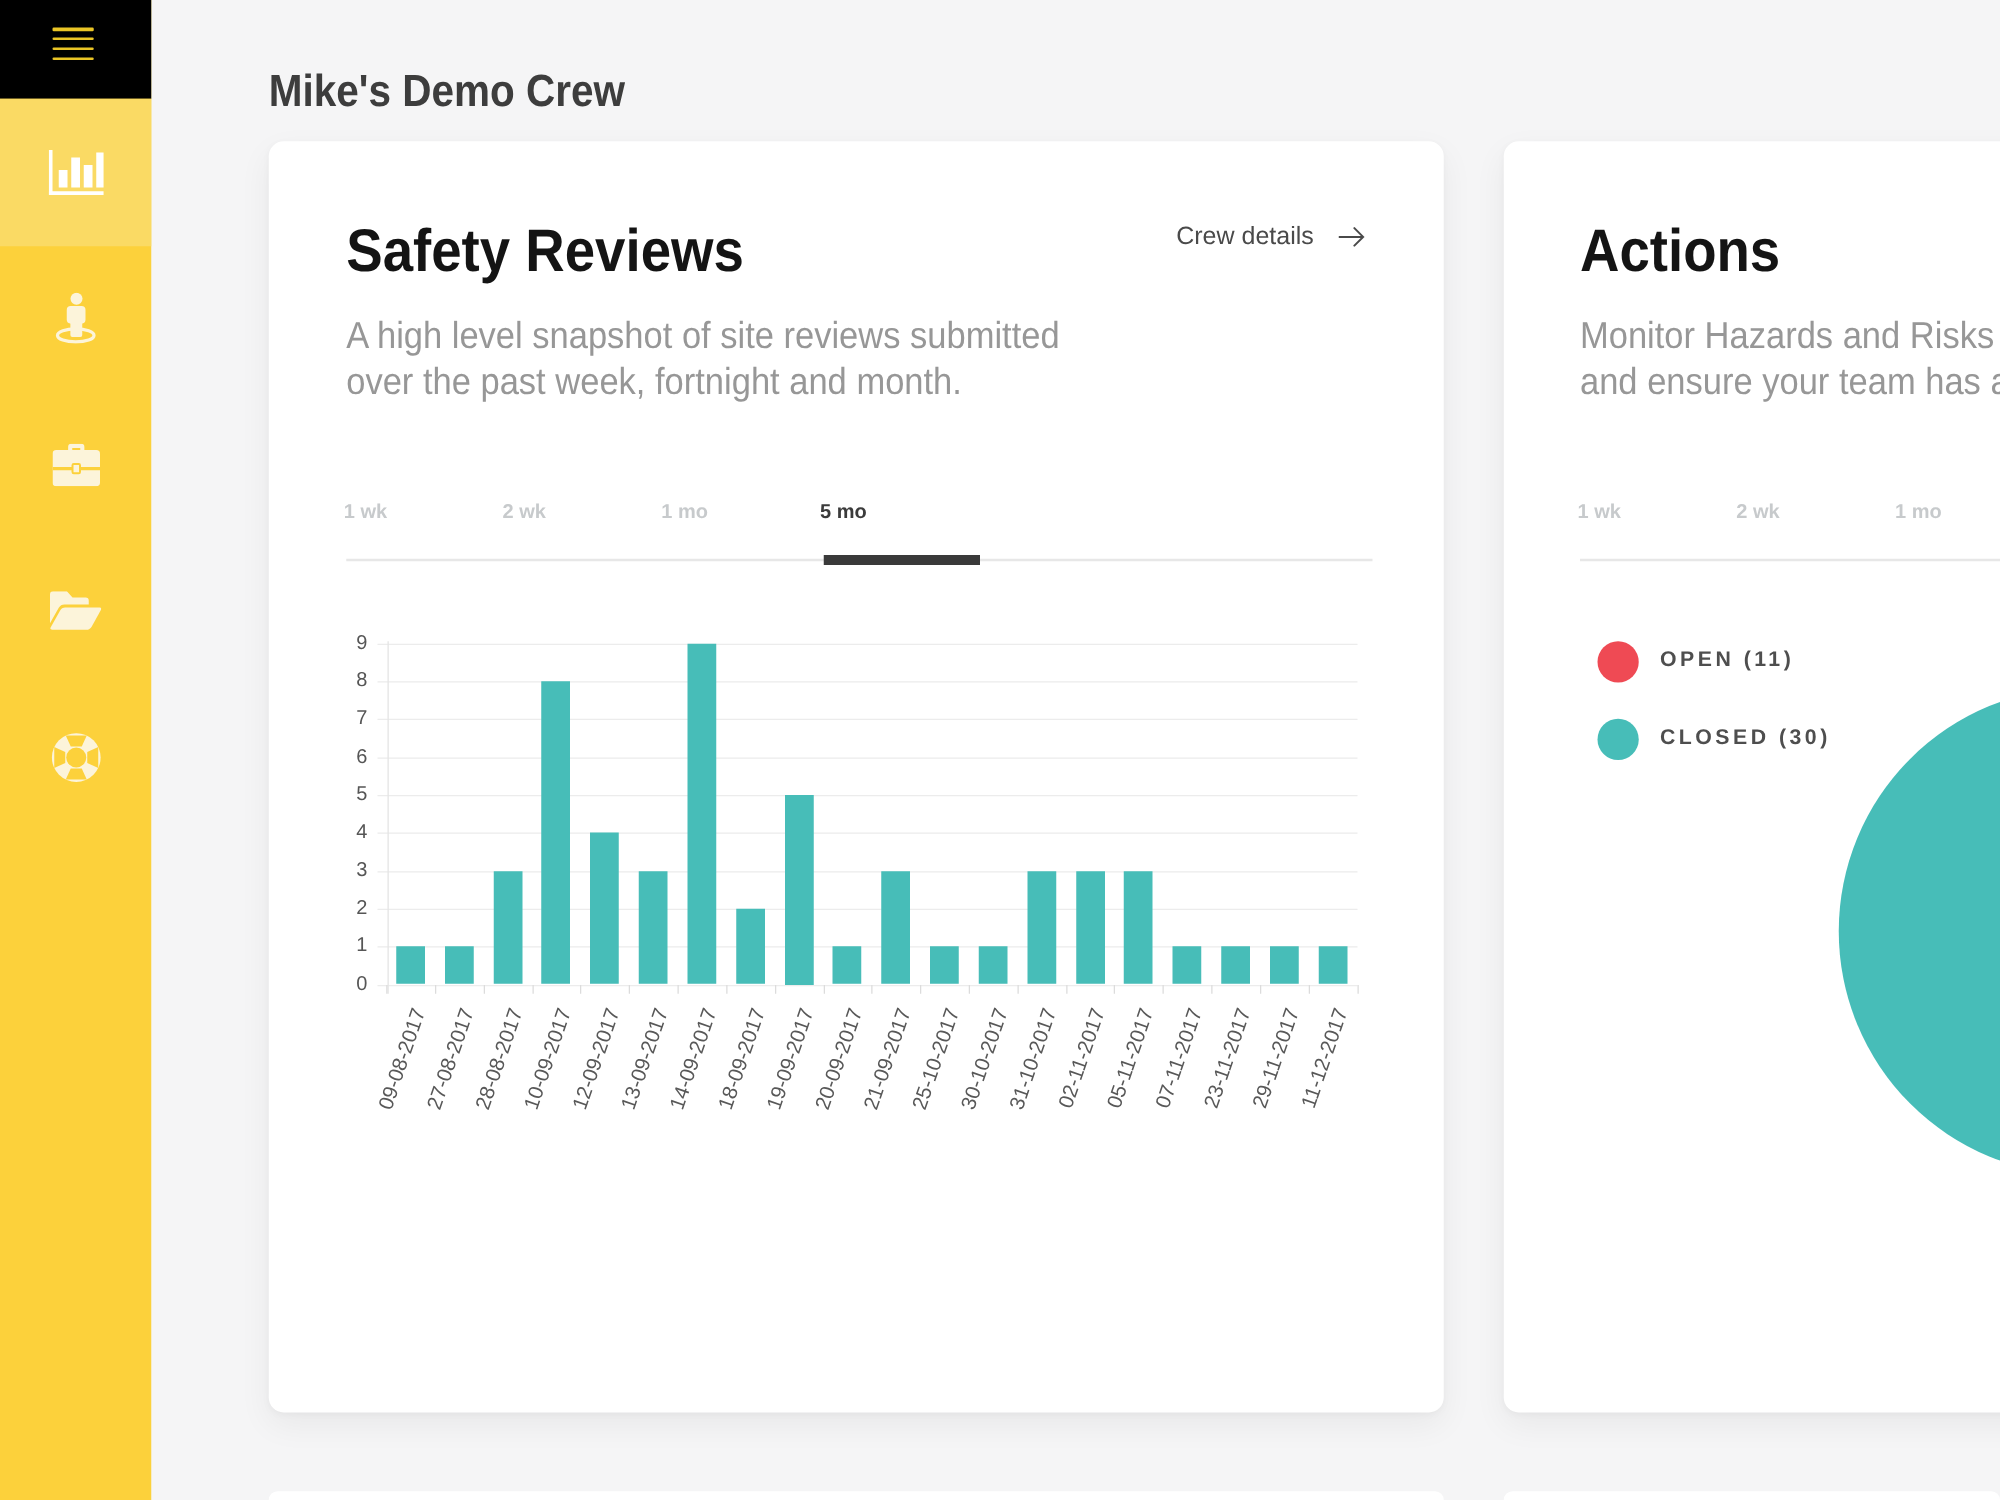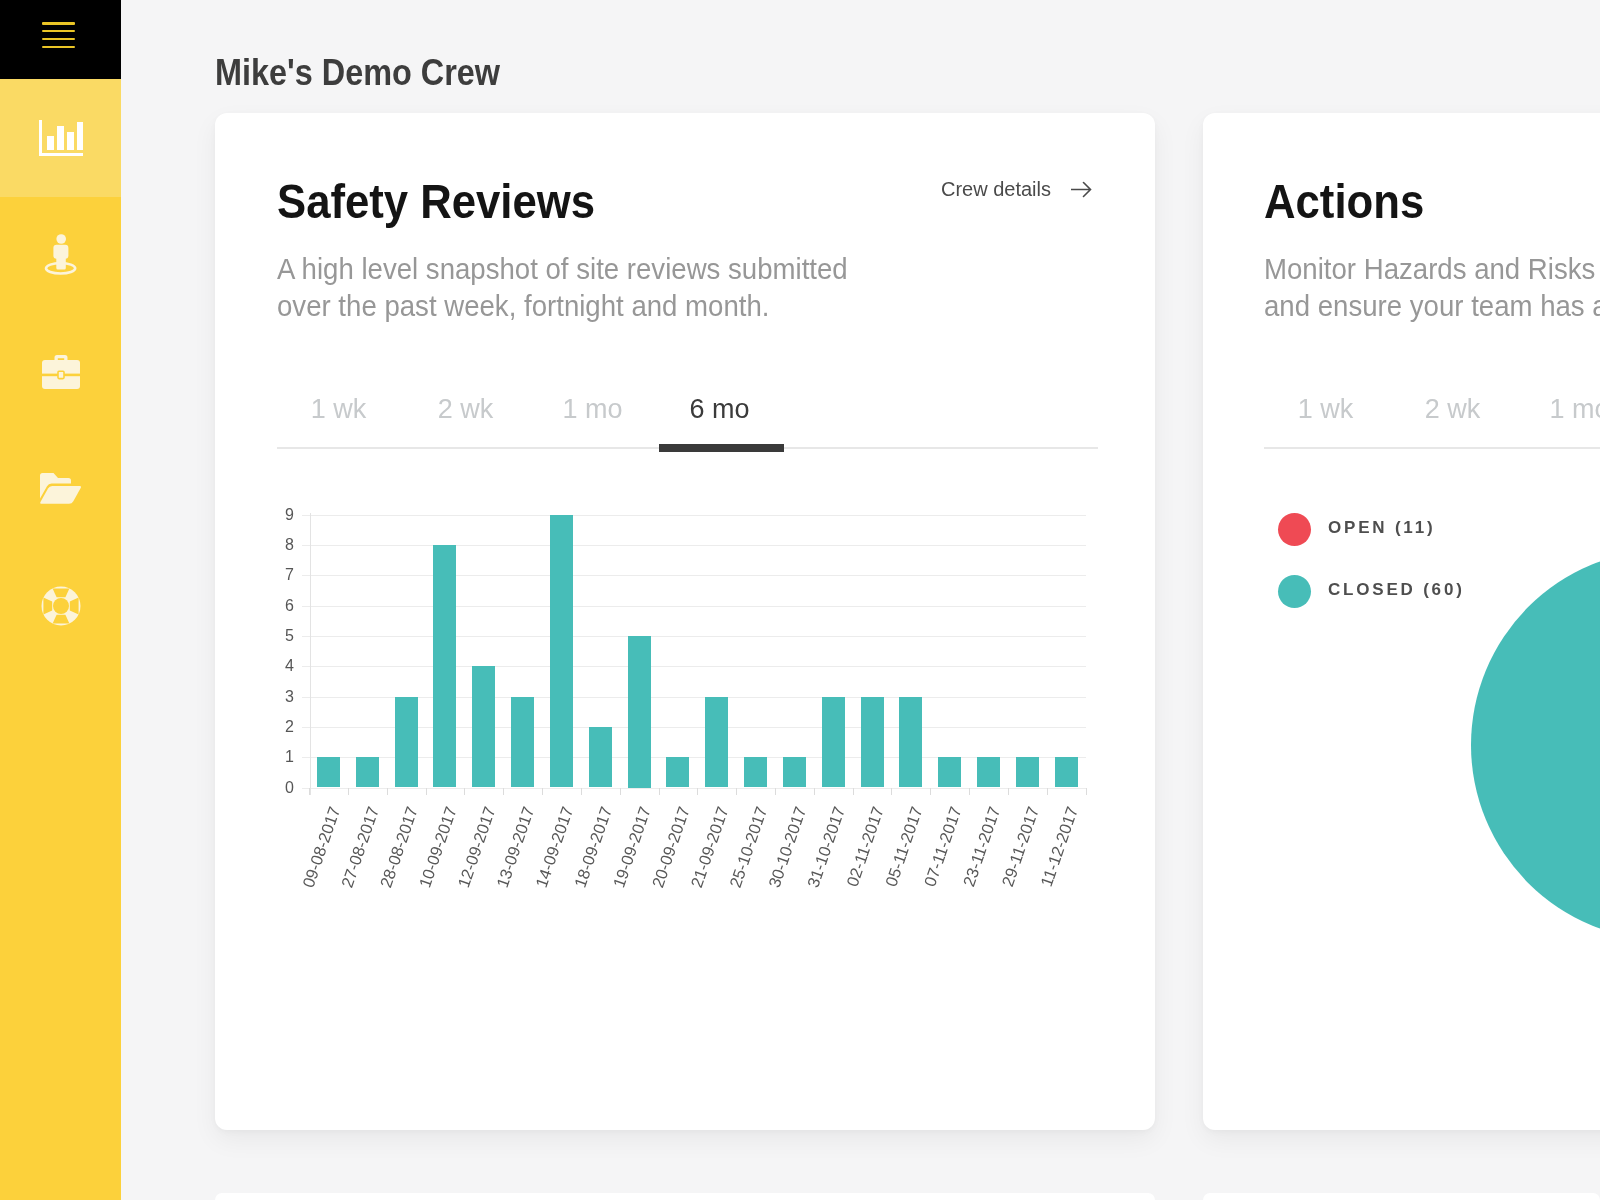--- a/index.html
+++ b/index.html
@@ -20,21 +20,21 @@
   .card { position:absolute; top:113px; height:1017px; background:#fff; border-radius:12px;
           box-shadow:0 2px 6px rgba(0,0,0,0.03), 0 10px 26px rgba(0,0,0,0.055); }
   .card1 { left:215px; width:940px; }
   .card2 { left:1203px; width:940px; }
 
   .h2 { position:absolute; font-size:48px; line-height:48px; font-weight:bold; color:#141414; transform:scaleX(0.91); transform-origin:0 0; }
   .sub { position:absolute; font-size:30px; color:#979797; line-height:37px; transform:scaleX(0.92); transform-origin:0 0; }
   .more { position:absolute; font-size:20px; line-height:20px; color:#4a4a4a; }
 
   .tabs { position:absolute; top:286px; left:60px; display:flex; }
-  .tab { width:127px; text-align:center; font-size:27px; line-height:21px; font-weight:normal; color:#c7cacc; }
+  .tab { width:127px; font-size:16px; line-height:21px; font-weight:bold; color:#c7cacc; }
   .tab.on { color:#3b3b3b; }
   .track { position:absolute; top:334px; left:62px; right:0; height:2px; background:#e7e7e7; }
   .card1 .track { width:821px; right:auto; }
   .seg { position:absolute; top:331px; left:444px; width:125px; height:8px; background:#3a3a3a; }
 
   
   .grid { position:absolute; left:87px; width:784px; height:1px; background:#ececec; }
   .yax  { position:absolute; left:94.5px; top:400px; width:1px; height:282px; background:#e3e3e3; }
   .ylab { position:absolute; width:40px; text-align:right; font-size:16px; color:#565656; }
   .bar  { position:absolute; width:23px; background:#47bdb8; }
@@ -118,21 +118,21 @@
   <div class="more" style="right:104px; top:66px;">Crew details</div>
   <svg style="position:absolute; right:63px; top:68px;" width="21" height="17" viewBox="0 0 21 17">
     <path d="M0 8.5 L19.5 8.5 M12.5 1.5 L19.5 8.5 L12.5 15.5" stroke="#4a4a4a" stroke-width="1.6" fill="none" stroke-linecap="round"></path>
   </svg>
   <div class="sub" style="left:62px; top:137px;">A high level snapshot of site reviews submitted<br>over the past week, fortnight and month.</div>
 
   <div class="tabs">
     <div class="tab">1 wk</div>
       <div class="tab">2 wk</div>
       <div class="tab">1 mo</div>
-      <div class="tab on">6 mo</div>
+      <div class="tab on">5 mo</div>
   </div>
   <div class="track"></div>
   <div class="seg"></div>
 
   <div class="chart">
       <div class="grid" style="top:674.5px"></div>
       <div class="ylab" style="left:39px; top:665.5px">0</div>
       <div class="grid" style="top:644.2px"></div>
       <div class="ylab" style="left:39px; top:635.2px">1</div>
       <div class="grid" style="top:613.9px"></div>
@@ -224,19 +224,19 @@
   <div class="tabs" style="left:59px;">
     <div class="tab">1 wk</div>
       <div class="tab">2 wk</div>
       <div class="tab">1 mo</div>
   </div>
   <div class="track" style="left:61px;"></div>
 
   <div class="dot" style="left:75px; top:400px; background:#ef4a54;"></div>
   <div class="leg" style="left:125px; top:406px;">OPEN (11)</div>
   <div class="dot" style="left:75px; top:462px; background:#47bdb8;"></div>
-  <div class="leg" style="left:125px; top:468px;">CLOSED (60)</div>
+  <div class="leg" style="left:125px; top:468px;">CLOSED (30)</div>
 
   <div class="bigcircle"></div>
 </div>
 
 <div class="bstrip" style="left:215px; width:940px;"></div>
 <div class="bstrip" style="left:1203px; width:397px;"></div>
 
 </body></html>

